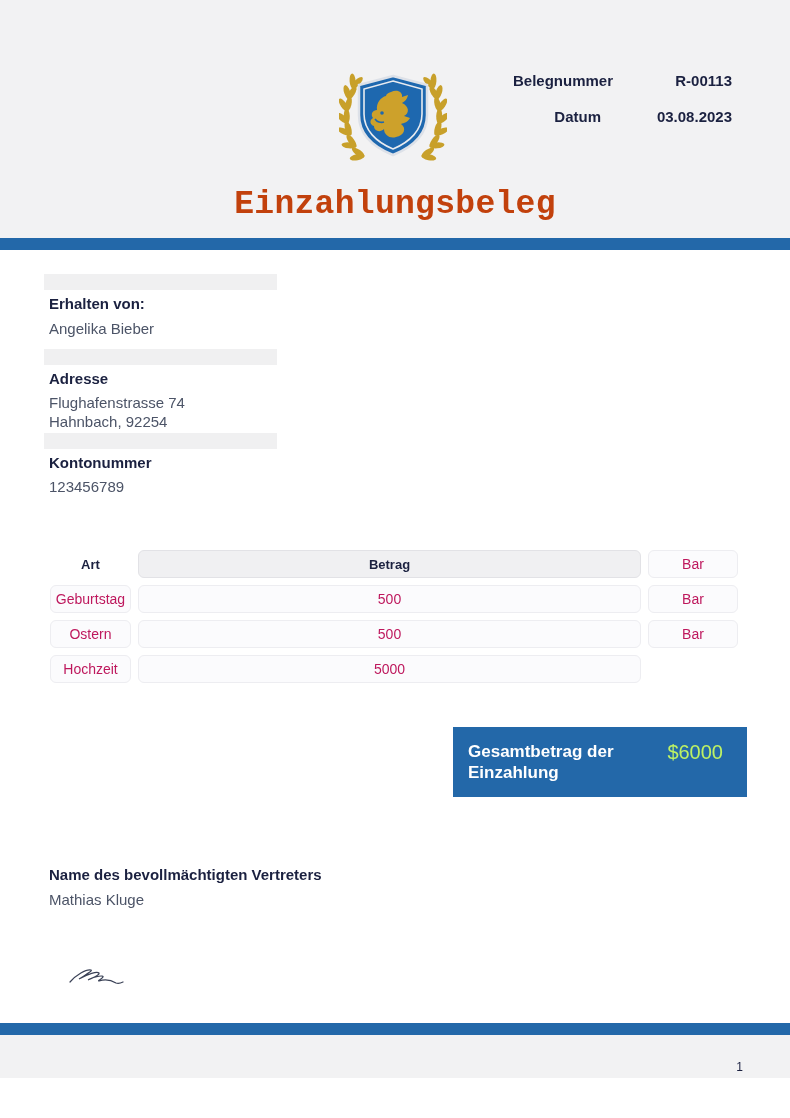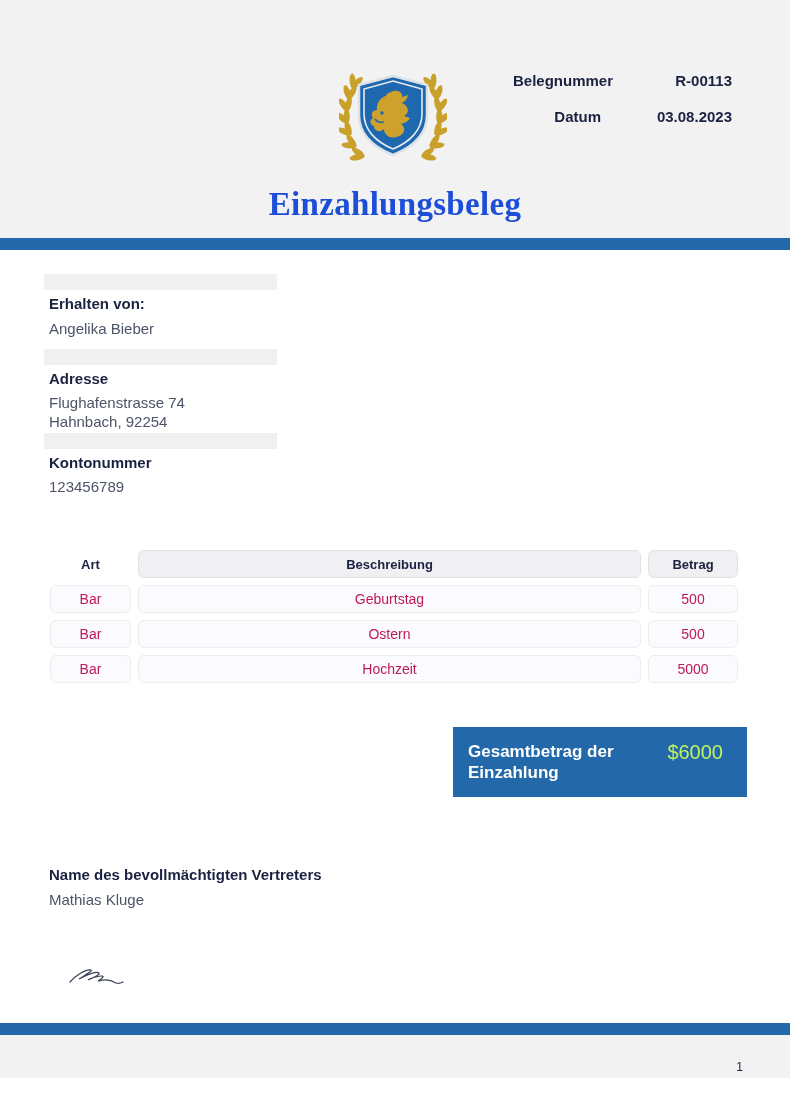--- a/index.html
+++ b/index.html
@@ -7,22 +7,22 @@
         font-family:"Liberation Sans",sans-serif;overflow:hidden;}
 
   
   .hdr{position:absolute;top:0;left:0;right:0;height:238px;background:#f2f2f3;}
   .logo{position:absolute;left:339px;top:70px;width:108px;height:96px;}
   .meta{position:absolute;top:70px;right:58px;width:219px;}
   .meta-row{display:grid;grid-template-columns:88px 131px;margin-bottom:15px;}
   .meta-label,.meta-value{font-weight:bold;font-size:15px;line-height:21px;
         color:#1b2140;text-align:right;}
   .title{position:absolute;top:186px;left:0;width:100%;text-align:center;margin:0;
-        font-family:Liberation Serif, serif;font-weight:bold;
-        font-size:33px;color:#1d4ed8;letter-spacing:.3px;}
+        font-family:Liberation Mono, monospace;font-weight:bold;
+        font-size:33px;color:#c2410c;letter-spacing:.3px;}
 
   
   .bar{position:absolute;left:0;right:0;height:12px;background:#2368a9;}
   .bar-top{top:238px;}
   .bar-bottom{top:1023px;}
   .footer-strip{position:absolute;top:1035px;left:0;right:0;height:43px;background:#f2f2f3;}
   .page-num{position:absolute;top:1060px;right:47px;font-size:12px;color:#1b2140;}
 
   
   .strip{position:absolute;left:44px;width:233px;height:16px;background:#f0f0f1;}
@@ -176,21 +176,20 @@
     <div>Hahnbach, 92254</div>
   </div>
 
   <div class="strip s3"></div>
   <div class="flabel lb3">Kontonummer</div>
   <div class="fvalue v3">123456789</div>
 
 
   <div class="table">
     <div class="cell th th-plain">Art</div>
-    <div class="cell th">Beschreibung</div>
     <div class="cell th">Betrag</div>
 
     <div class="cell td">Bar</div>
     <div class="cell td">Geburtstag</div>
     <div class="cell td">500</div>
 
     <div class="cell td">Bar</div>
     <div class="cell td">Ostern</div>
     <div class="cell td">500</div>
 

